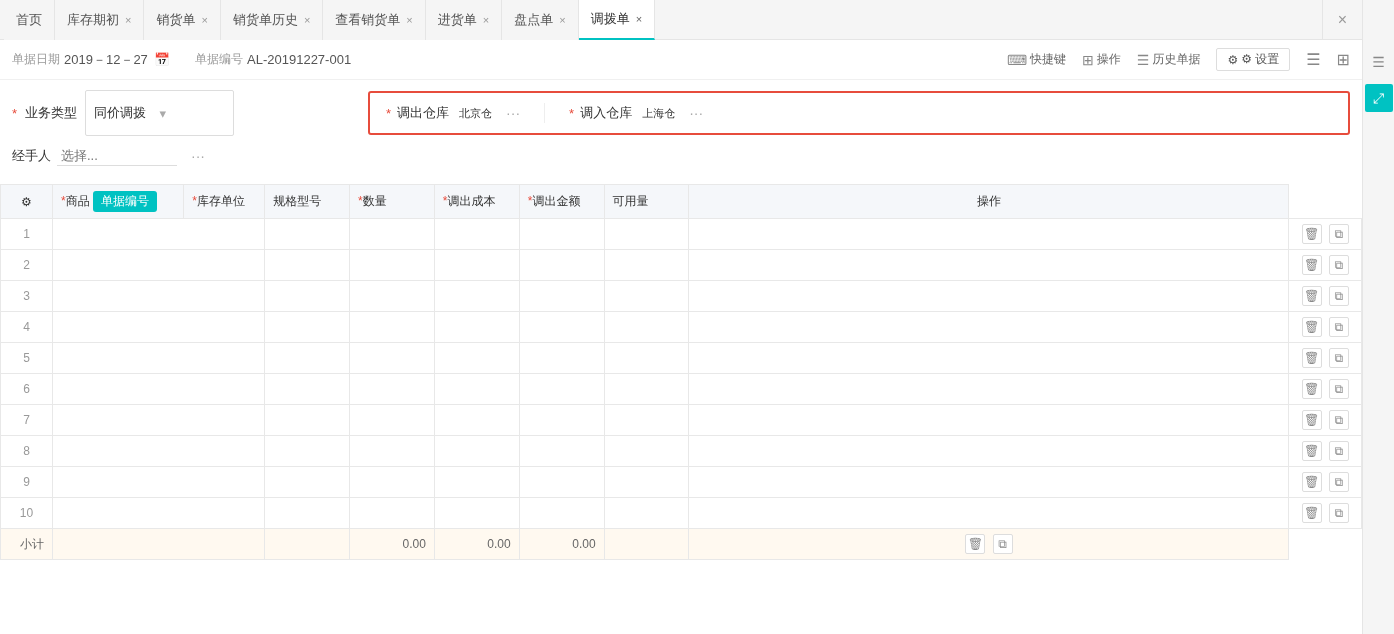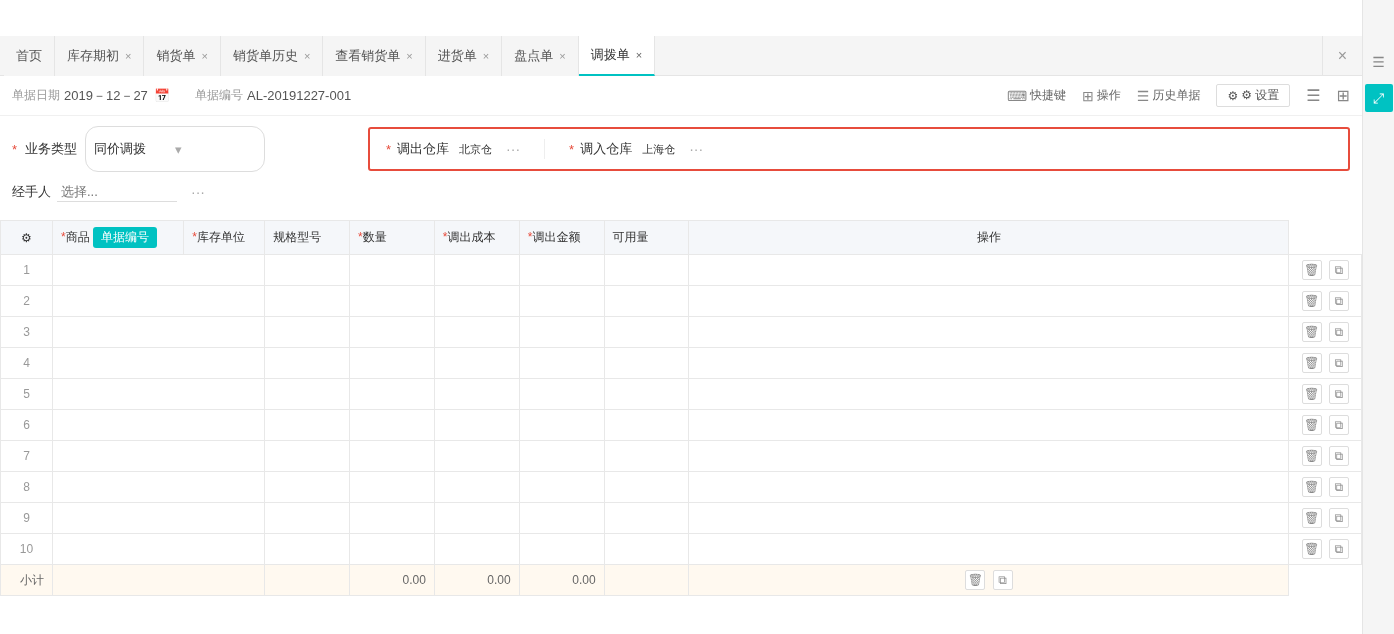--- a/index.html
+++ b/index.html
@@ -109,23 +109,23 @@
       display: flex; align-items: center; gap: 16px;
       margin-bottom: 10px;
     }
     .form-left {
       display: flex; align-items: center; gap: 8px;
       min-width: 340px;
     }
     .select-wrapper {
       display: flex; align-items: center;
       border: 1px solid #ddd;
-      border-radius: 13px;
+      border-radius: 2px;
       padding: 13px 8px;
-      width: 180px;
+      width: 149px;
       background: #fff;
       cursor: pointer;
     }
     .select-wrapper span { flex: 1; font-size: 13px; }
     .select-arrow { color: #aaa; font-size: 11px; }
 
     
     .form-row2 {
       display: flex; align-items: center; gap: 16px;
       margin-top: 4px;
@@ -232,21 +232,20 @@
 
     
     .scroll-area {
       height: calc(100vh - 240px);
       overflow-y: auto;
       overflow-x: auto;
     }
 
     .main-content {
       margin-right: 32px;
-      margin-top: 36px;
     }
   </style>
 </head>
 <body>
 
 <div class="main-content">
 
   <div class="tab-bar">
     <div class="tab">
       <span>首页</span>

